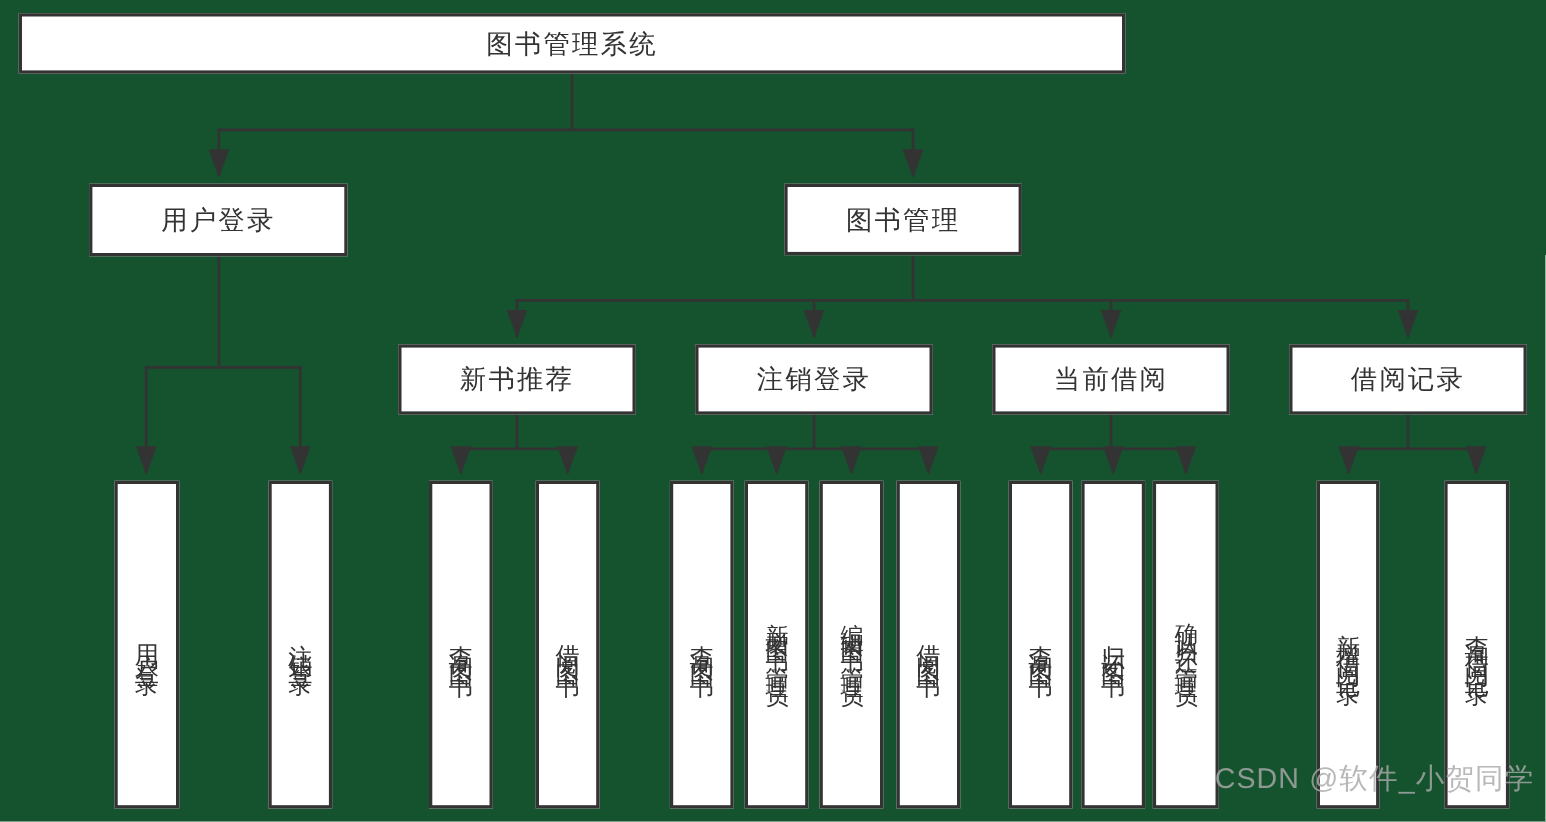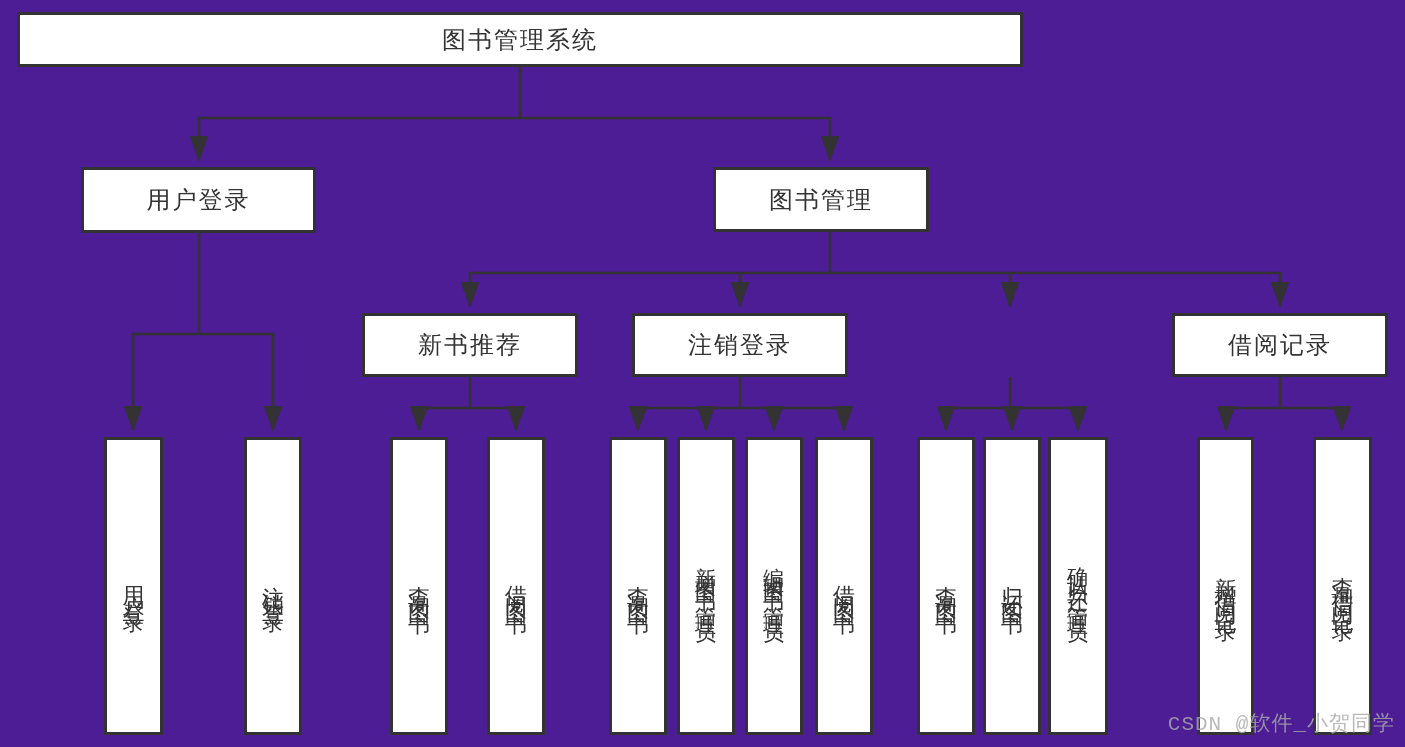--- a/index.html
+++ b/index.html
@@ -1,19 +1,19 @@
 <!DOCTYPE html>
 <html><head>
 <meta charset="utf-8">
 <style>
   html,body{margin:0;padding:0;background:#ffffff;}
   #canvas{
     position:relative;
     width:1405px;height:747px;
-    background:#4c1d95;
+    background:#14532d;
     overflow:hidden;
     font-family:"Liberation Sans","DejaVu Sans",sans-serif;
   }
   #wires{position:absolute;left:0;top:0;width:1405px;height:747px;}
   .node{
     position:absolute;
     box-sizing:border-box;
     border:3px solid #333333;
     background:#ffffff;
     color:#333333;
@@ -31,27 +31,26 @@
     writing-mode:vertical-rl;
     text-orientation:mixed;
     font-size:22px;
     letter-spacing:9px;
     line-height:1;
   }
   .vnode.long{letter-spacing:8px;font-size:21px;}
   .watermark{
     position:absolute;
     right:10px;
-    bottom:10px;
-    font-size:21px;
+    bottom:22px;
+    font-size:26px;
     letter-spacing:1px;
     color:rgba(168,168,168,0.82);
     white-space:nowrap;
     z-index:5;
-    font-family:Liberation Mono, monospace;
   }
 </style>
 </head>
 <body>
 
 <div id="canvas">
 
   <svg id="wires" width="1405" height="747" viewBox="0 0 1405 747" stroke="#333333" stroke-width="2.5" fill="none">
     <defs>
       <marker id="arw" markerUnits="strokeWidth" markerWidth="11" markerHeight="8" viewBox="0 0 10.5 7.5" refX="9.3" refY="3.6" orient="auto">
@@ -100,20 +99,21 @@
     <line x1="1342" y1="408" x2="1342" y2="430" marker-end="url(#arw)"></line>
   </svg>
 
   <div class="node hnode" style="left:17px;top:12px;width:1006px;height:55px;">图书管理系统</div>
 
   <div class="node hnode" style="left:81px;top:167px;width:235px;height:66px;">用户登录</div>
   <div class="node hnode" style="left:713px;top:167px;width:216px;height:65px;">图书管理</div>
 
   <div class="node hnode" style="left:362px;top:313px;width:216px;height:64px;">新书推荐</div>
   <div class="node hnode" style="left:632px;top:313px;width:216px;height:64px;">注销登录</div>
+  <div class="node hnode" style="left:902px;top:313px;width:216px;height:64px;">当前借阅</div>
   <div class="node hnode" style="left:1172px;top:313px;width:216px;height:64px;">借阅记录</div>
 
   <div class="node vnode" style="left:104px;top:437px;width:59px;height:298px;">用户登录</div>
   <div class="node vnode" style="left:244px;top:437px;width:58px;height:298px;">注销登录</div>
 
   <div class="node vnode" style="left:390px;top:437px;width:58px;height:298px;">查询图书</div>
   <div class="node vnode" style="left:487px;top:437px;width:58px;height:298px;">借阅图书</div>
 
   <div class="node vnode" style="left:609px;top:437px;width:58px;height:298px;">查询图书</div>
   <div class="node vnode long" style="left:677px;top:437px;width:58px;height:298px;">新增图书（管理员）</div>

